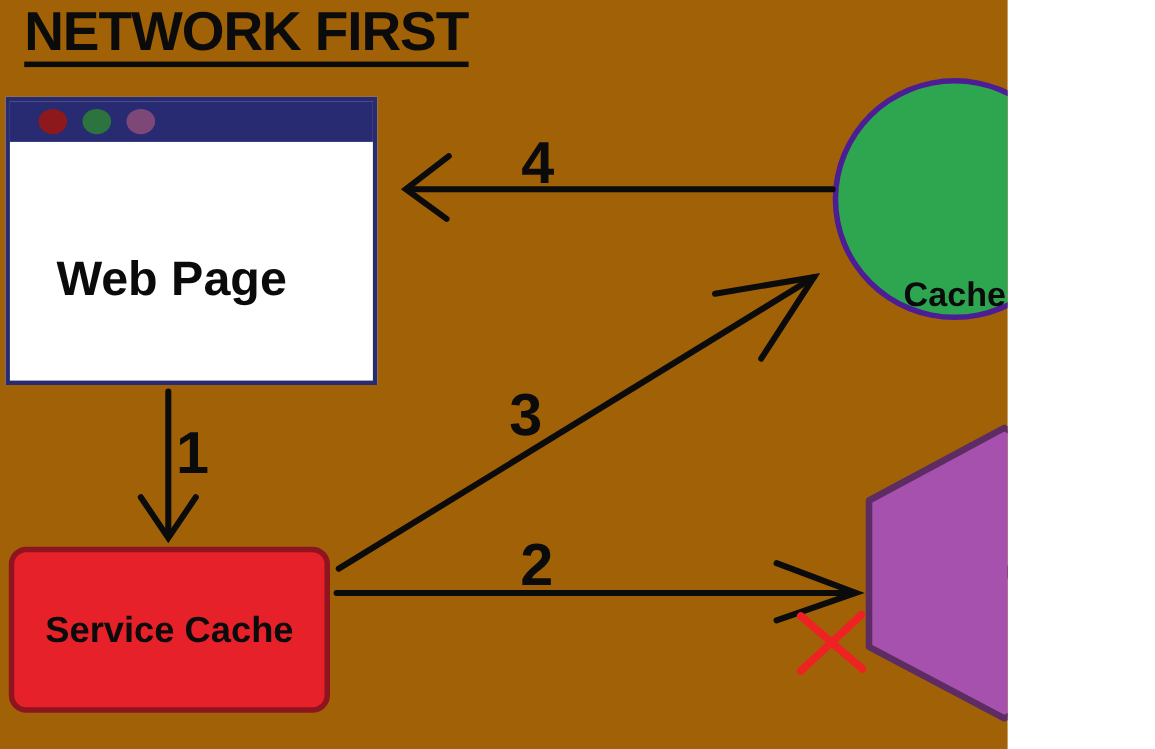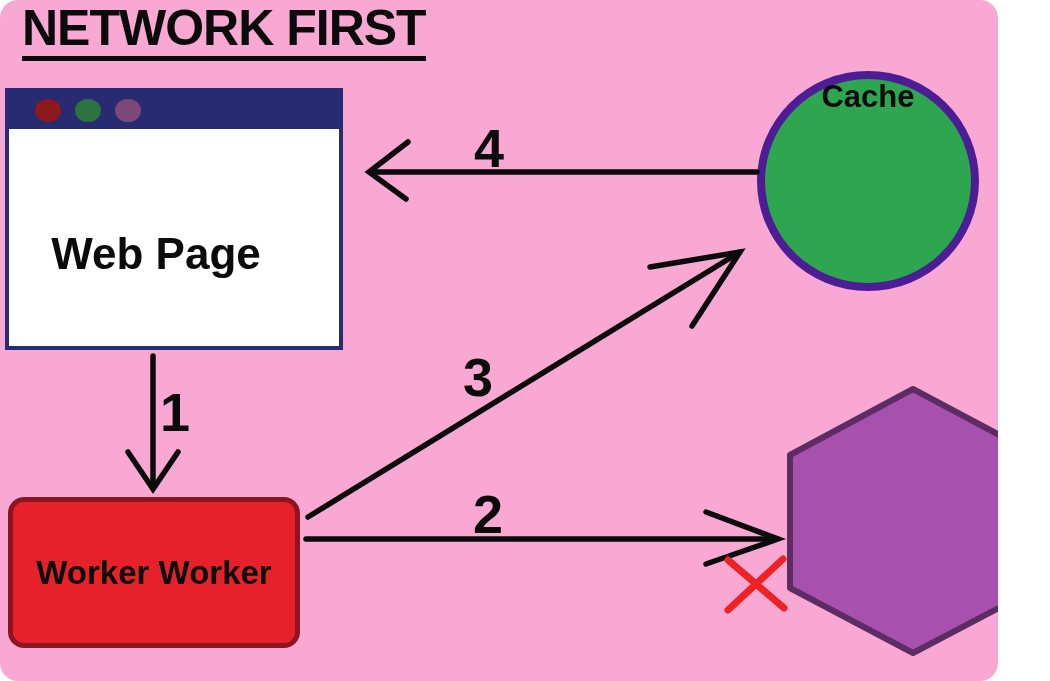--- a/index.html
+++ b/index.html
@@ -1,25 +1,24 @@
 <!DOCTYPE html>
 <html><head>
 <meta charset="utf-8">
 <style>
   * { margin: 0; padding: 0; box-sizing: border-box; }
   html, body { background: #ffffff; }
   body { font-family: "Liberation Sans", sans-serif; }
 
   .canvas {
     position: relative;
-    width: 998px;
+    width: 916px;
     height: 681px;
-    background: #f9a8d4;
+    background: #a16207;
     overflow: hidden;
-    border-radius: 18px;
   }
 
   
   .diagram-title {
     position: absolute;
     left: 22px;
     top: 2px;
     font-size: 50px;
     font-weight: bold;
     color: #0b0b0b;
@@ -87,24 +86,24 @@
   }
 
   
   .cache-circle {
     position: absolute;
     left: 757px;
     top: 71px;
     width: 222px;
     height: 220px;
     background: #2ea650;
-    border: 8px solid #4c1d95;
+    border: 5px solid #4c1d95;
     border-radius: 50%;
     display: flex;
-    align-items: flex-start;
+    align-items: flex-end;
     justify-content: center;
   }
   .cache-label {
     font-size: 31px;
     font-weight: bold;
     color: #0b0b0b;
   }
 
   
   .network-label {
@@ -156,21 +155,21 @@
       <span class="window-dot" style="background:#8e191d"></span>
       <span class="window-dot" style="background:#2c7340"></span>
       <span class="window-dot" style="background:#7d4878"></span>
     </div>
     <div class="window-body">
       <span class="web-page-label">Web Page</span>
     </div>
   </div>
 
   <div class="service-worker">
-    <span class="service-worker-label">Worker Worker</span>
+    <span class="service-worker-label">Service Cache</span>
   </div>
 
   <div class="cache-circle">
     <span class="cache-label">Cache</span>
   </div>
 
   <div class="network-label">Network</div>
 
   <div class="step-label step-1">1</div>
   <div class="step-label step-2">2</div>

